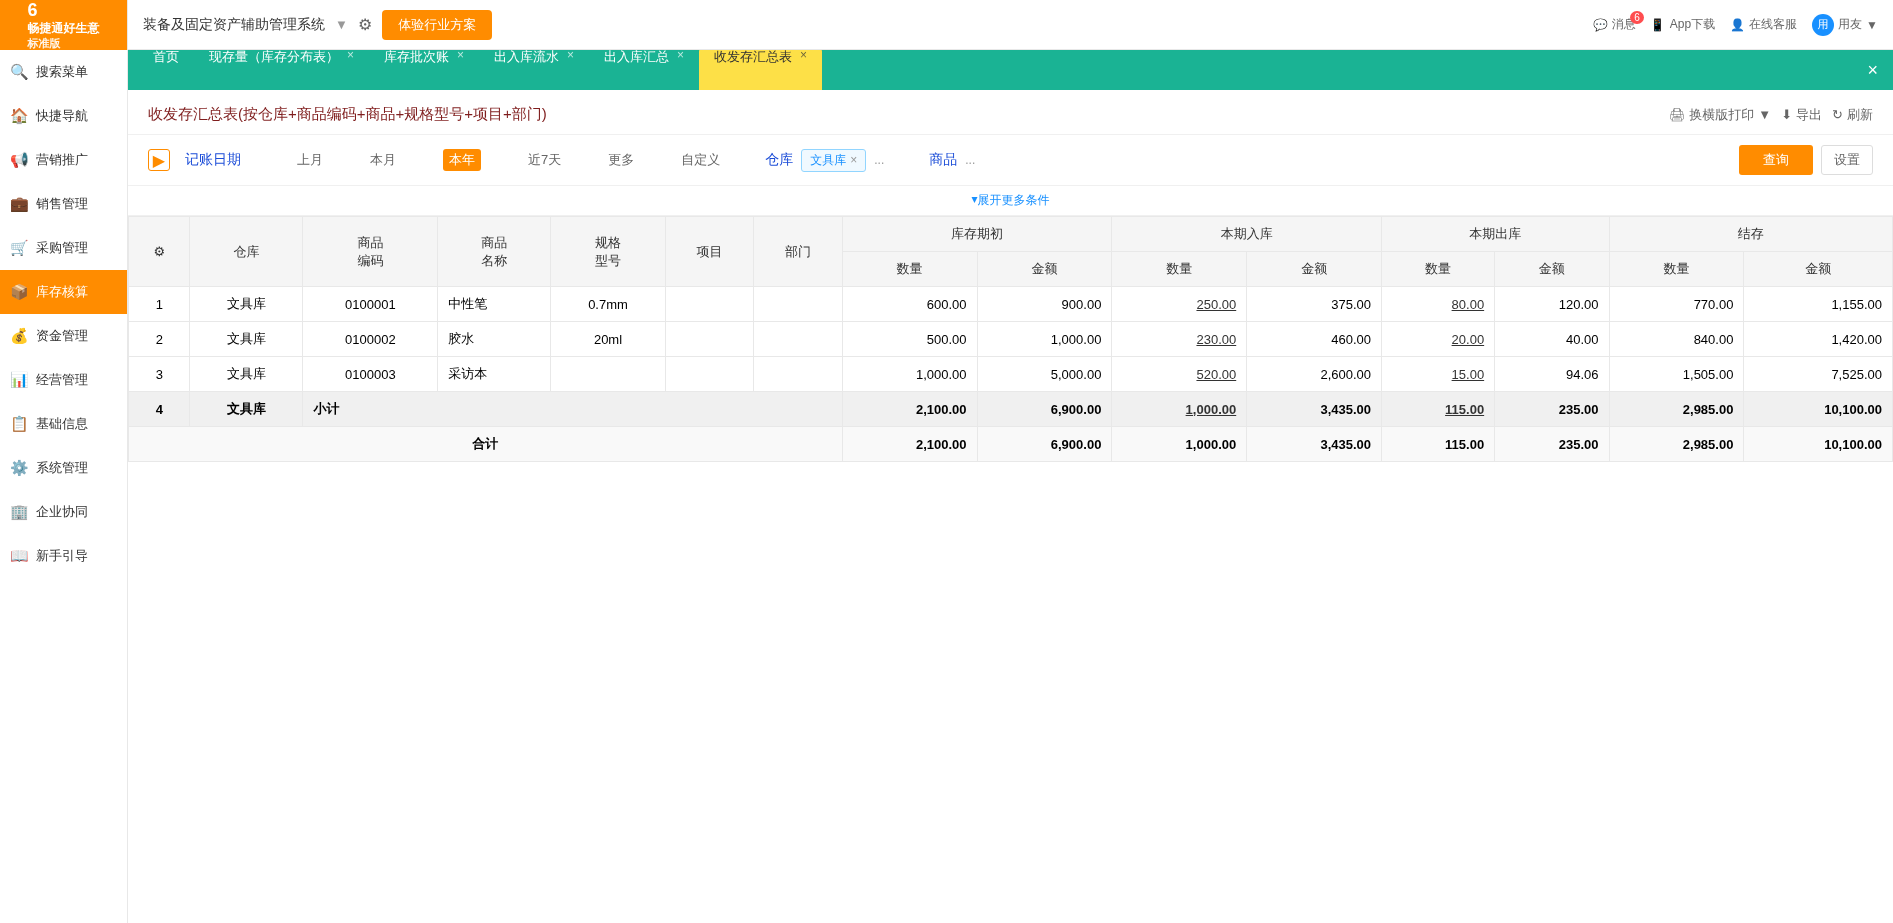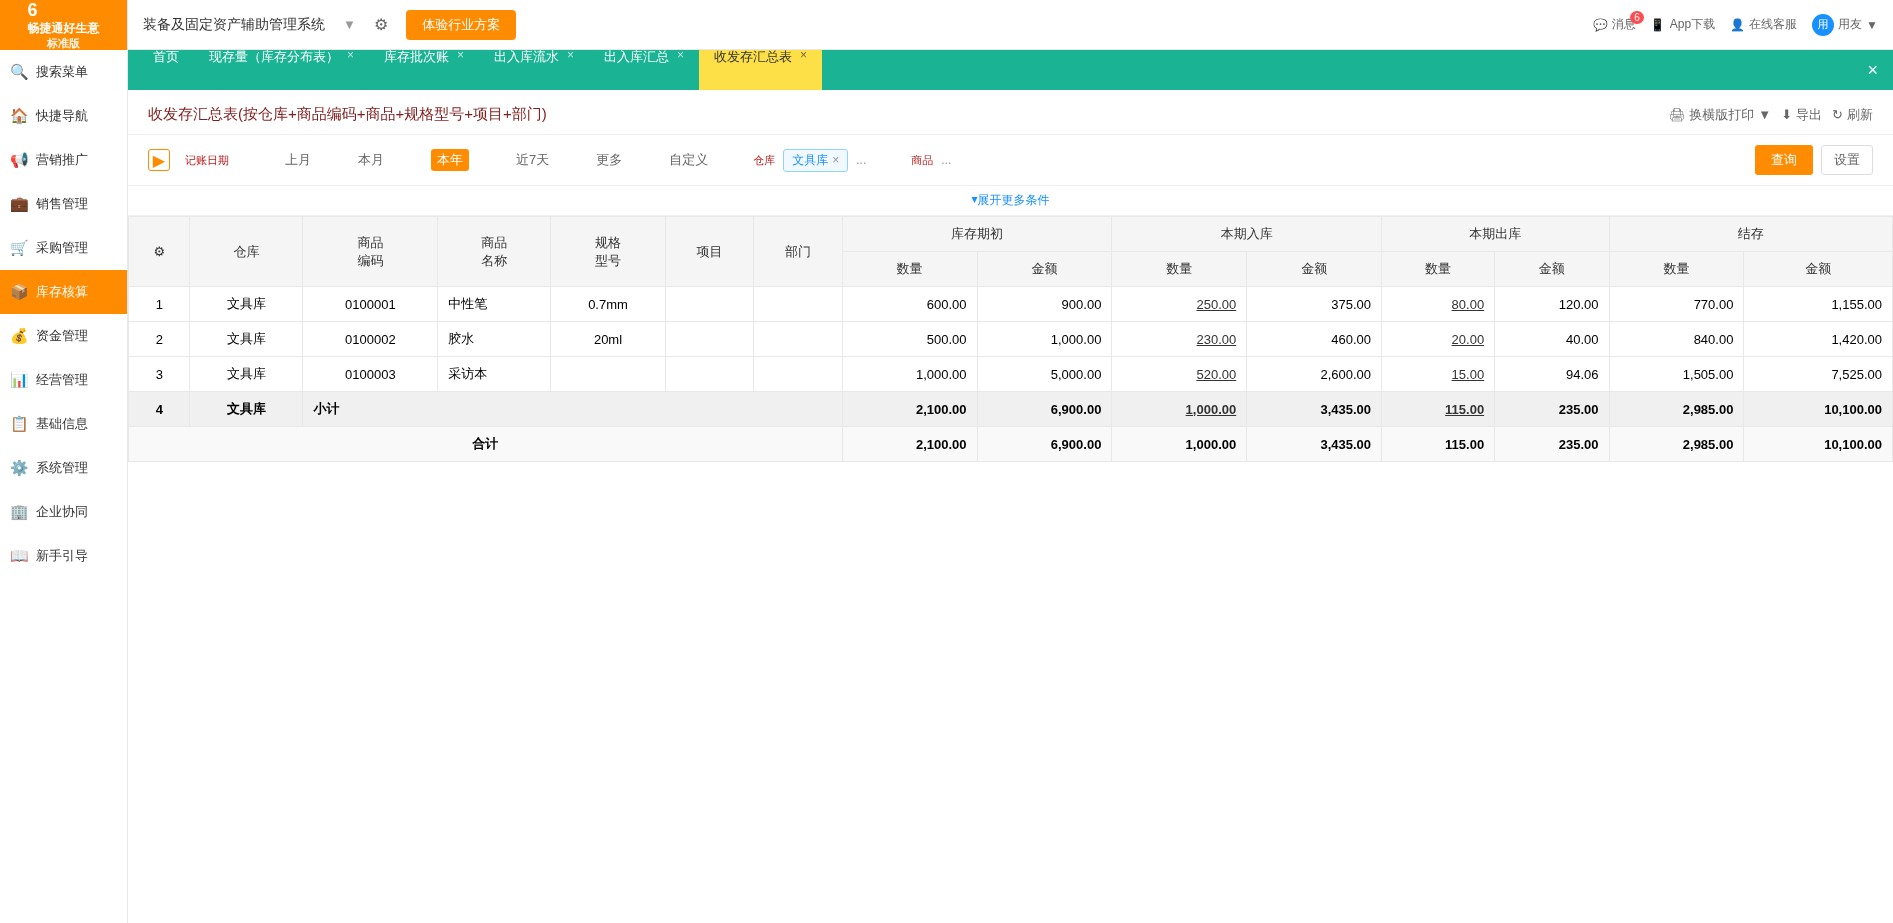--- a/index.html
+++ b/index.html
@@ -1,31 +1,31 @@
 <!DOCTYPE html>
 <html><head>
   <meta charset="utf-8">
   <style>
     * { box-sizing: border-box; margin: 0; padding: 0; }
     body { font-family: 'Microsoft YaHei', Arial, sans-serif; font-size: 13px; background: #f5f5f5; display: flex; height: 923px; overflow: hidden; }
 
     
     .sidebar { width: 128px; background: #fff; display: flex; flex-direction: column; border-right: 1px solid #e8e8e8; flex-shrink: 0; height: 100%; }
     .sidebar-logo { background: #ff8c00; height: 50px; display: flex; align-items: center; justify-content: center; color: #fff; font-weight: bold; font-size: 13px; padding: 5px; }
-    .sidebar-logo-text { text-align: center; line-height: 1.3; }
+    .sidebar-logo-text { line-height: 1.3; }
     .sidebar-item { display: flex; align-items: center; padding: 12px 10px; cursor: pointer; color: #333; font-size: 13px; border-bottom: none; }
     .sidebar-item.active { background: #ff8c00; color: #fff; }
     .sidebar-item-icon { width: 20px; height: 20px; margin-right: 6px; display: flex; align-items: center; justify-content: center; font-size: 15px; }
 
     
     .main { flex: 1; display: flex; flex-direction: column; overflow: hidden; }
 
     
     .top-header { height: 50px; background: #fff; display: flex; align-items: center; justify-content: space-between; padding: 0 15px; border-bottom: 1px solid #e8e8e8; flex-shrink: 0; }
-    .top-header-left { display: flex; align-items: center; gap: 18px; }
+    .top-header-left { display: flex; align-items: center; gap: 10px; }
     .system-title { font-size: 14px; color: #333; }
     .header-btn { background: #ff8c00; color: #fff; border: none; border-radius: 4px; padding: 6px 16px; cursor: pointer; font-size: 13px; }
     .header-icons { display: flex; align-items: center; gap: 15px; }
     .header-icon-item { display: flex; align-items: center; gap: 4px; color: #666; font-size: 12px; cursor: pointer; position: relative; }
     .header-icon-item .badge { background: #ff4d4f; color: #fff; border-radius: 50%; font-size: 10px; padding: 1px 4px; position: absolute; top: -5px; right: -8px; }
     .gear-icon { color: #666; font-size: 16px; cursor: pointer; }
 
     
     .tab-bar { height: 40px; background: #1ab394; display: flex; align-items: center; padding: 0 10px; flex-shrink: 0; overflow: hidden; }
     .tab-item { height: 44px; display: flex; align-items: flex-start; padding: 0 15px; color: #fff; cursor: pointer; font-size: 13px; white-space: nowrap; position: relative; }
@@ -39,30 +39,30 @@
     
     .page-header { padding: 15px 20px 10px; border-bottom: 1px solid #f0f0f0; display: flex; align-items: center; justify-content: space-between; }
     .page-title { font-size: 15px; color: #7f1d1d; font-weight: 500; }
     .page-actions { display: flex; align-items: center; gap: 10px; }
     .page-action-btn { display: flex; align-items: center; gap: 4px; color: #666; font-size: 13px; cursor: pointer; }
 
     
     .filter-area { padding: 10px 20px; border-bottom: 1px solid #f0f0f0; }
     .filter-row { display: flex; align-items: center; gap: 15px; flex-wrap: wrap; }
     .filter-arrow { color: #ff8c00; font-size: 16px; cursor: pointer; border: 1px solid #ff8c00; border-radius: 3px; width: 22px; height: 22px; display: flex; align-items: center; justify-content: center; }
-    .filter-label { color: #b91c1c; font-size: 11px; font-family: Liberation Serif, serif; }
+    .filter-label { color: #1d4ed8; font-size: 14px; font-family: Liberation Serif, serif; }
     .filter-date-options { display: flex; align-items: center; gap: 6px; }
     .date-option { color: #666; font-size: 13px; cursor: pointer; margin-left: 41px; }
     .date-option.active { background: #ff8c00; color: #fff; border-radius: 3px; padding: 2px 6px; }
     .filter-warehouse { display: flex; align-items: center; gap: 8px; margin-left: 30px; }
     .warehouse-tag { background: #f0f9ff; border: 1px solid #91d5ff; border-radius: 3px; padding: 2px 8px; color: #1890ff; font-size: 12px; display: flex; align-items: center; gap: 4px; }
     .warehouse-tag-close { cursor: pointer; color: #999; }
     .filter-more { color: #999; font-size: 12px; cursor: pointer; }
     .filter-goods { display: flex; align-items: center; gap: 8px; margin-left: 30px; }
-    .btn-query { background: #ff8c00; color: #fff; border: none; border-radius: 3px; padding: 6px 16px; cursor: pointer; font-size: 13px; }
+    .btn-query { background: #ff8c00; color: #fff; border: none; border-radius: 3px; padding: 6px 24px; cursor: pointer; font-size: 13px; }
     .btn-setting { color: #666; border: 1px solid #ddd; border-radius: 3px; padding: 5px 12px; cursor: pointer; font-size: 13px; background: #fff; }
 
     
     .expand-more { display: flex; justify-content: center; padding: 6px 0; cursor: pointer; color: #1890ff; font-size: 12px; border-bottom: 1px solid #f0f0f0; }
 
     
     .table-wrapper { flex: 1; overflow: auto; padding: 0; }
     .data-table { width: 100%; border-collapse: collapse; font-size: 13px; }
     .data-table th, .data-table td { border: 1px solid #e8e8e8; padding: 8px 10px; text-align: right; white-space: nowrap; }
     .data-table th { background: #f5f5f5; color: #333; font-weight: normal; text-align: center; }

